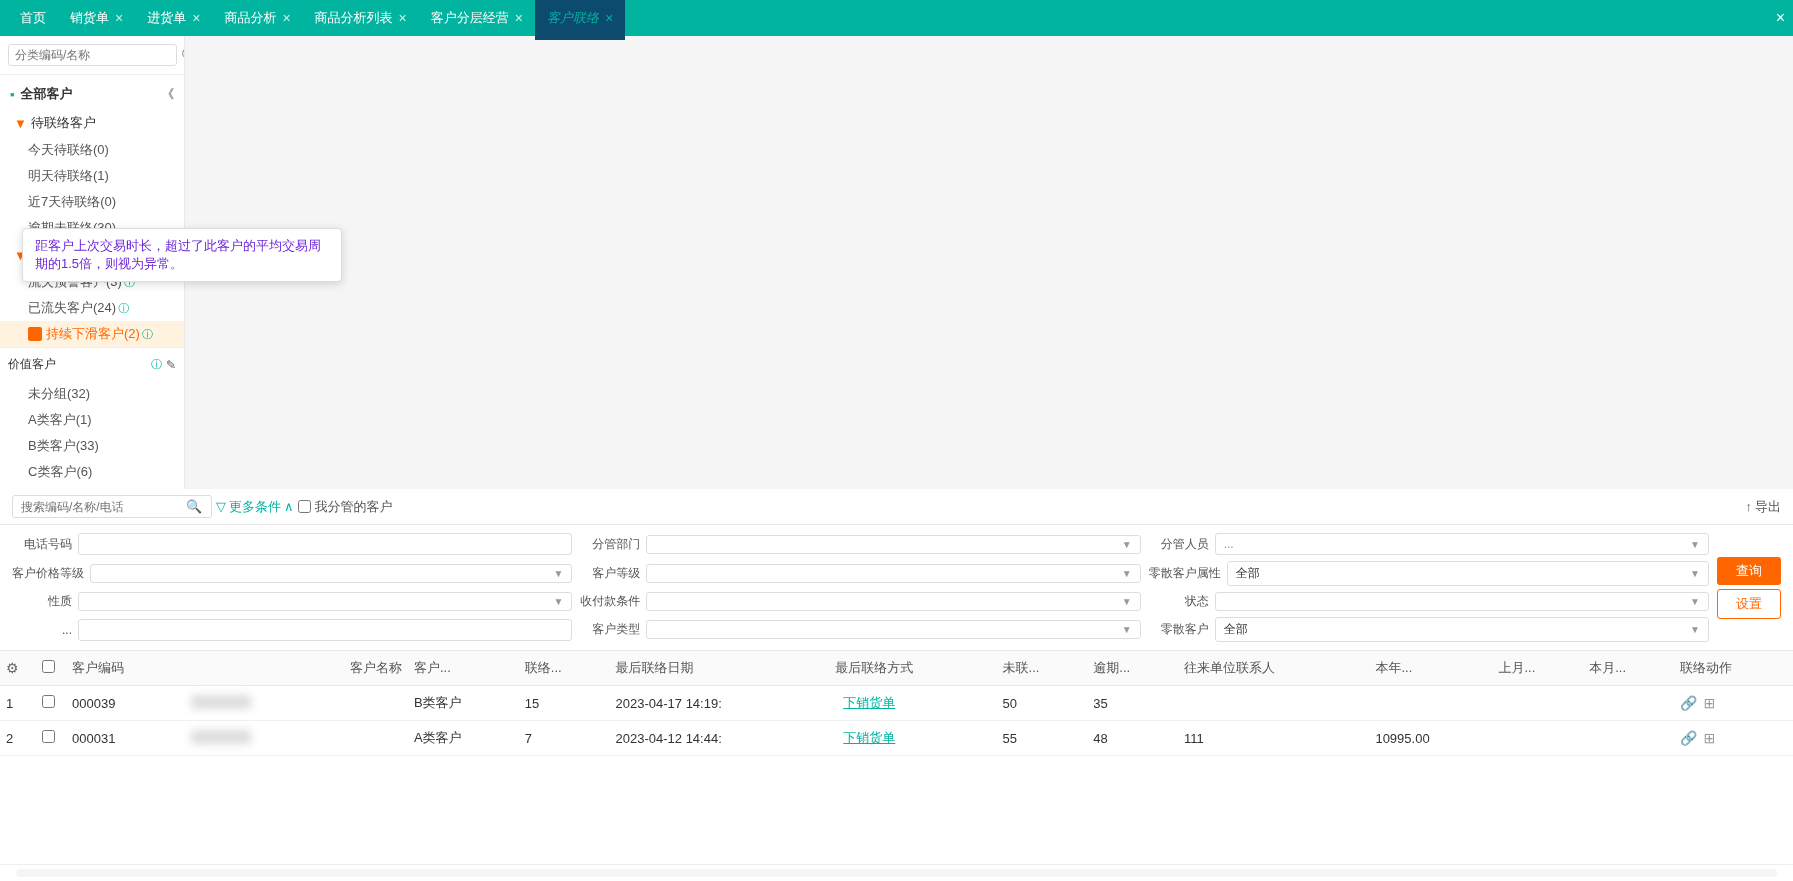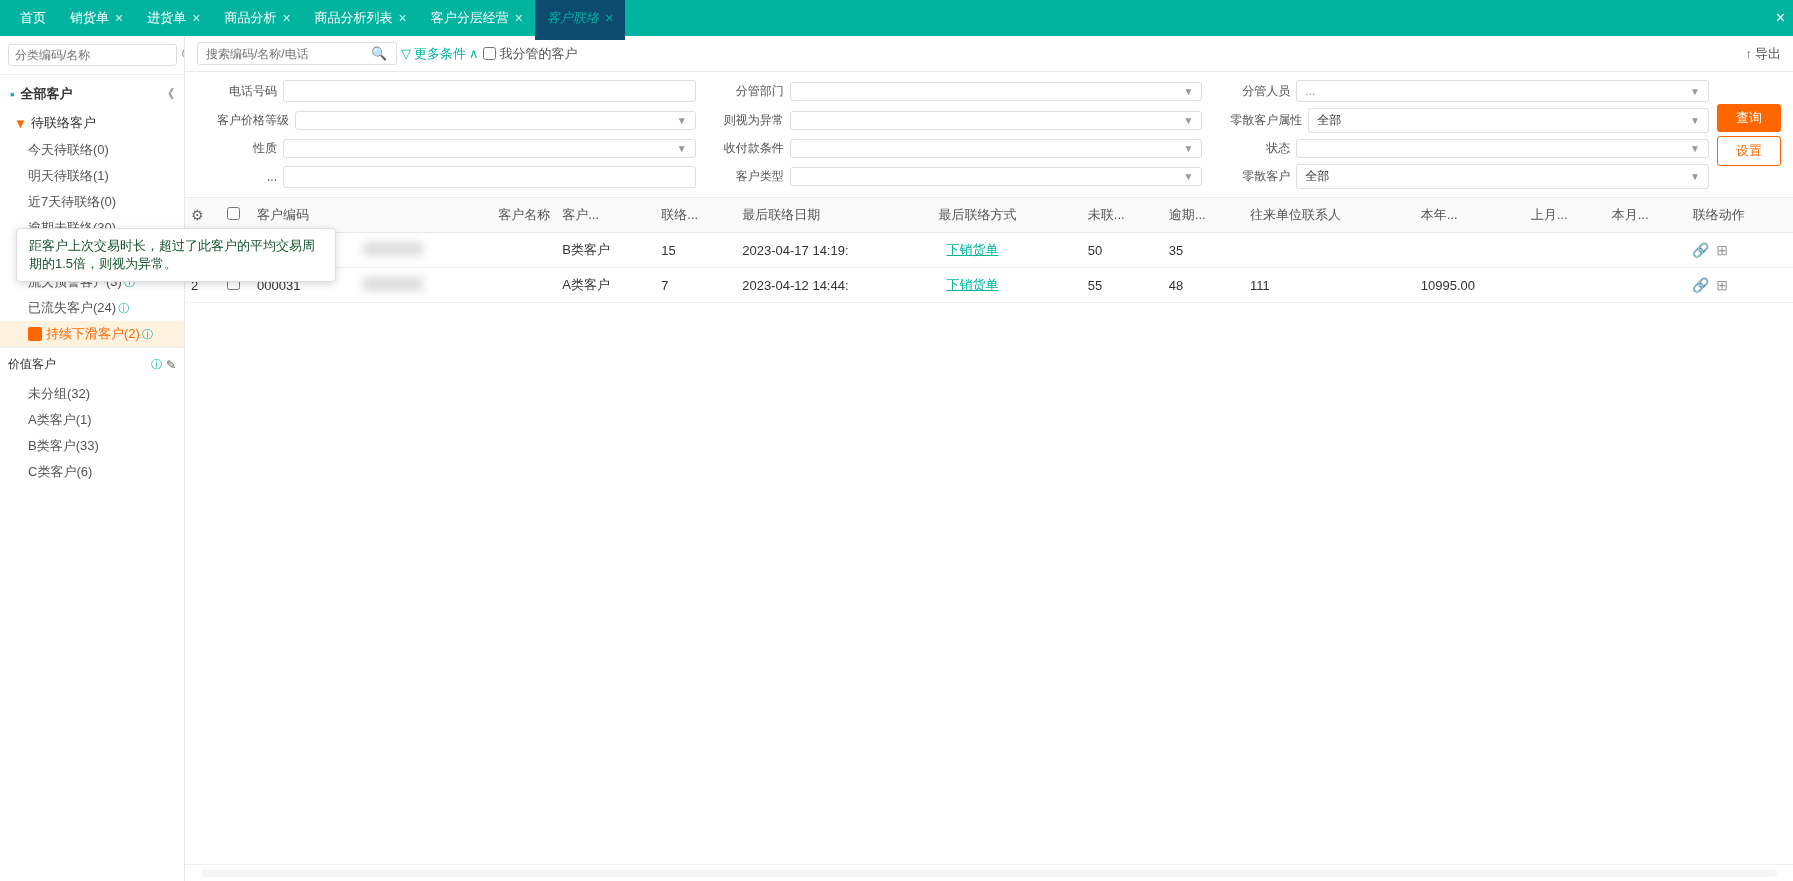--- a/index.html
+++ b/index.html
@@ -21,21 +21,21 @@
     }
     .top-nav .close-btn {
       font-size: 14px; color: rgba(255,255,255,0.8); cursor: pointer; margin-left: 2px;
     }
     .top-nav .nav-item.active .close-btn { color: #00b4a0; }
     .top-nav-right {
       margin-left: auto; color: #fff; cursor: pointer; font-size: 16px;
     }
 
     
-    .main-layout { display: flex; height: calc(881px - 36px); }
+    .main-layout { display: flex; height: calc(881px - 36px); flex-direction: column; }
 
     
     .sidebar {
       width: 185px; background: #fff; border-right: 1px solid #e8e8e8;
       display: flex; flex-direction: column; overflow: hidden;
     }
     .sidebar-search {
       padding: 8px; border-bottom: 1px solid #eee; display: flex; align-items: center; gap: 4px;
     }
     .sidebar-search input {
@@ -65,23 +65,23 @@
     .tree-item .item-icon { margin-right: 4px; width: 14px; height: 14px; border-radius: 2px; }
     .tree-item.active .item-icon { background: #f60; }
 
     .sidebar-footer {
       padding: 8px; border-top: 1px solid #eee; display: flex; align-items: center; gap: 4px;
     }
     .sidebar-footer-label { flex: 1; font-size: 12px; color: #333; }
 
     
     .tooltip-box {
-      position: absolute; left: 16px; top: 228px; z-index: 100;
+      position: absolute; left: 22px; top: 228px; z-index: 100;
       background: #fff; border: 1px solid #ddd; border-radius: 4px;
-      padding: 8px 12px; font-size: 12px; color: #14532d;
+      padding: 8px 12px; font-size: 12px; color: #6d28d9;
       max-width: 320px; box-shadow: 0 2px 8px rgba(0,0,0,0.15);
     }
 
     
     .content-area {
       flex: 1; display: flex; flex-direction: column; overflow: hidden; background: #f5f5f5;
     }
 
     
     .filter-bar {
@@ -110,21 +110,21 @@
 
     
     .adv-filter {
       background: #fff; border-bottom: 1px solid #e8e8e8; padding: 8px 12px;
     }
     .adv-filter-row {
       display: flex; align-items: center; gap: 8px; margin-bottom: 6px;
     }
     .adv-filter-row:last-child { margin-bottom: 0; }
     .filter-field {
-      display: flex; align-items: center; flex: 1; min-width: 0; margin-left: 20px;
+      display: flex; align-items: center; flex: 1; min-width: 0;
     }
     .filter-field label {
       white-space: nowrap; color: #555; font-size: 12px; margin-right: 6px; min-width: 60px; text-align: right;
     }
     .filter-field .field-input {
       flex: 1; border: 1px solid #ddd; border-radius: 3px; padding: 3px 8px;
       font-size: 12px; outline: none; background: #fff;
     }
     .filter-field .select-wrap {
       flex: 1; position: relative; display: flex; align-items: center;
@@ -355,21 +355,21 @@
 
           <div class="adv-filter-row">
             <div class="filter-field">
               <label>客户价格等级</label>
               <div class="select-wrap">
                 <span class="sel-text"></span>
                 <span class="arr">▼</span>
               </div>
             </div>
             <div class="filter-field">
-              <label>则视为异常</label>
+              <label>客户等级</label>
               <div class="select-wrap">
                 <span class="sel-text"></span>
                 <span class="arr">▼</span>
               </div>
             </div>
             <div class="filter-field">
               <label>零散客户属性</label>
               <div class="select-wrap">
                 <span class="sel-text has-val">全部</span>
                 <span class="arr">▼</span>

